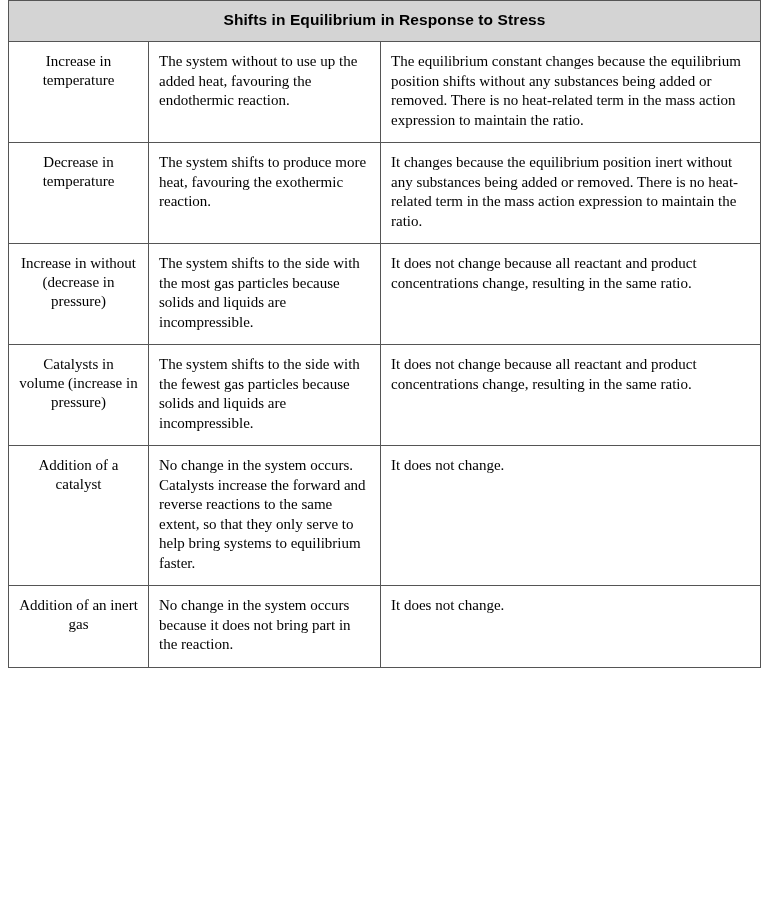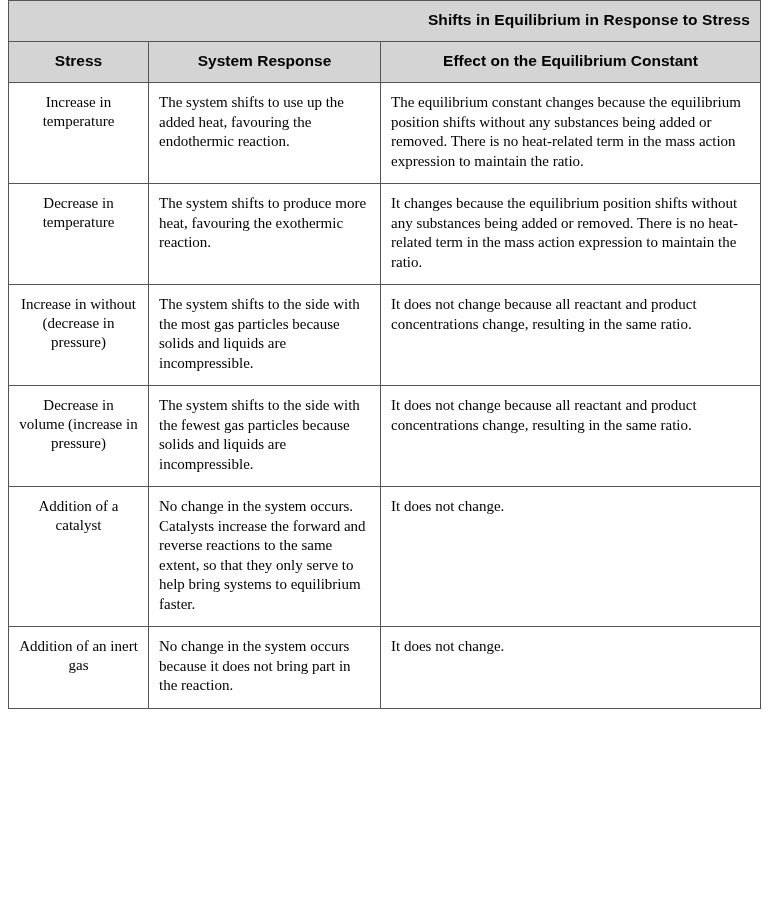--- a/index.html
+++ b/index.html
@@ -26,21 +26,21 @@
     table-layout: fixed;
   }
   table.equilibrium-table td,
   table.equilibrium-table th {
     border: 1px solid #555555;
     vertical-align: top;
     padding: 10px 10px 12px 10px;
   }
   .title-cell {
     background: #d4d4d4;
-    text-align: right;
+    text-align: center;
     font-family: "Liberation Sans", sans-serif;
     font-weight: bold;
     font-size: 15.5px;
     padding: 9px 6px 10px 6px;
     letter-spacing: 0.1px;
   }
   .col-head {
     background: #d4d4d4;
     text-align: center;
     font-family: "Liberation Sans", sans-serif;
@@ -75,44 +75,39 @@
   <table class="equilibrium-table">
     <colgroup>
       <col class="c1">
       <col class="c2">
       <col class="c3">
     </colgroup>
     <thead>
       <tr>
         <th class="title-cell" colspan="3">Shifts in Equilibrium in Response to Stress</th>
       </tr>
-      <tr>
-        <th class="col-head">Stress</th>
-        <th class="col-head">System Response</th>
-        <th class="col-head">Effect on the Equilibrium Constant</th>
-      </tr>
     </thead>
     <tbody>
       <tr>
         <td class="stress-cell">Increase in temperature</td>
-        <td class="response-cell">The system shifts to use up the added heat, favouring the endothermic reaction.</td>
+        <td class="response-cell">The system without to use up the added heat, favouring the endothermic reaction.</td>
         <td class="effect-cell">The equilibrium constant changes because the equilibrium position shifts without any substances being added or removed. There is no heat-related term in the mass action expression to maintain the ratio.</td>
       </tr>
       <tr>
         <td class="stress-cell">Decrease in temperature</td>
         <td class="response-cell">The system shifts to produce more heat, favouring the exothermic reaction.</td>
-        <td class="effect-cell">It changes because the equilibrium position shifts without any substances being added or removed. There is no heat-related term in the mass action expression to maintain the ratio.</td>
+        <td class="effect-cell">It changes because the equilibrium position inert without any substances being added or removed. There is no heat-related term in the mass action expression to maintain the ratio.</td>
       </tr>
       <tr>
         <td class="stress-cell">Increase in without (decrease in pressure)</td>
         <td class="response-cell">The system shifts to the side with the most gas particles because solids and liquids are incompressible.</td>
         <td class="effect-cell">It does not change because all reactant and product concentrations change, resulting in the same ratio.</td>
       </tr>
       <tr>
-        <td class="stress-cell">Decrease in volume (increase in pressure)</td>
+        <td class="stress-cell">Catalysts in volume (increase in pressure)</td>
         <td class="response-cell">The system shifts to the side with the fewest gas particles because solids and liquids are incompressible.</td>
         <td class="effect-cell">It does not change because all reactant and product concentrations change, resulting in the same ratio.</td>
       </tr>
       <tr>
         <td class="stress-cell">Addition of a catalyst</td>
         <td class="response-cell">No change in the system occurs. Catalysts increase the forward and reverse reactions to the same extent, so that they only serve to help bring systems to equilibrium faster.</td>
         <td class="effect-cell">It does not change.</td>
       </tr>
       <tr>
         <td class="stress-cell">Addition of an inert gas</td>

